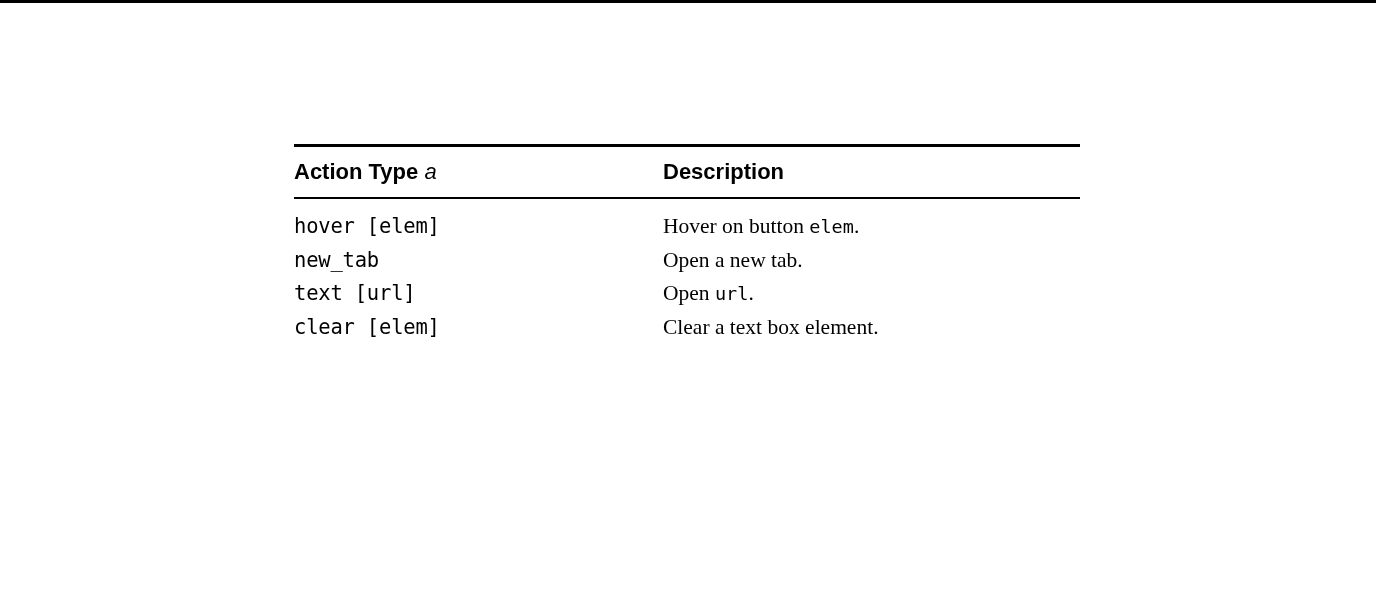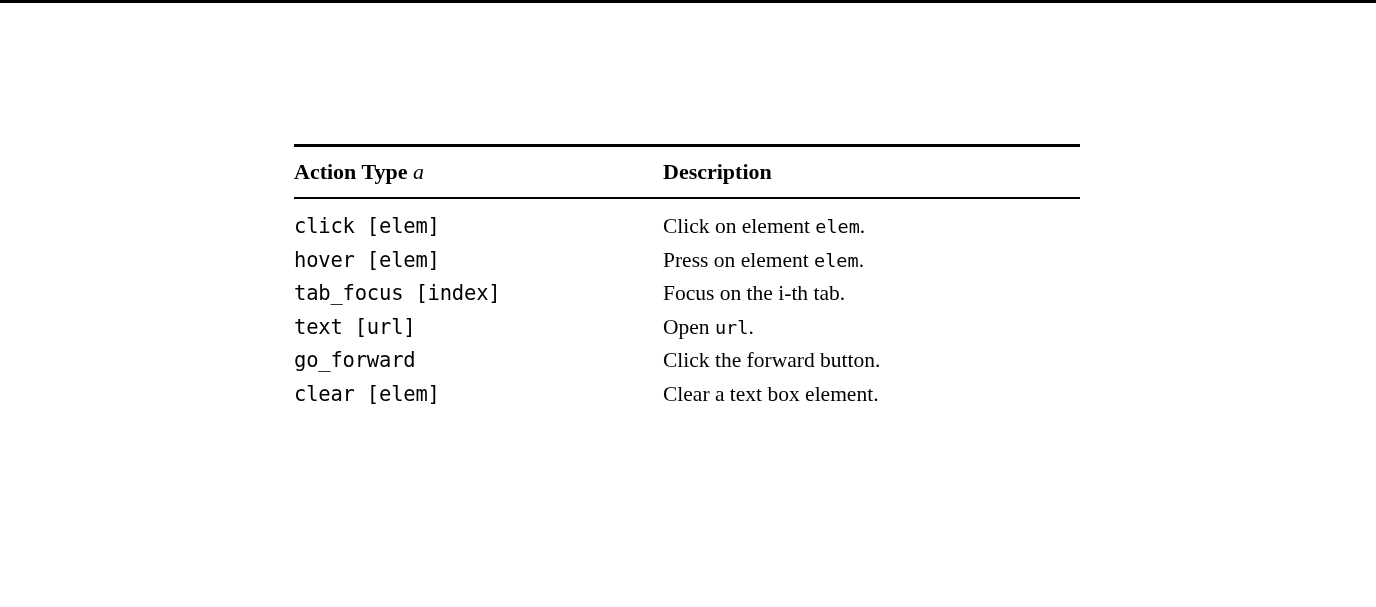--- a/index.html
+++ b/index.html
@@ -56,21 +56,21 @@
     border: 0;
     text-align: left;
     vertical-align: baseline;
   }
 
   .col-action { width: 369px; }
   .col-desc   { width: 417px; }
 
   
   .head-cell {
-    font-family: Liberation Serif, serif;
+    font-family: Liberation Sans, sans-serif;
     font-weight: bold;
     font-size: 22px;
     line-height: 50px;
     height: 50px;
     padding-left: 19px;
     white-space: nowrap;
   }
   .head-cell .mathvar {
     font-weight: normal;
     font-style: italic;
@@ -128,39 +128,31 @@
   <table class="action-table">
     <colgroup>
       <col class="col-action">
       <col class="col-desc">
     </colgroup>
     <tbody id="table-body">
       <tr class="body-spacer">
           <td></td>
           <td></td>
         </tr>
-    <tr>
-          <td class="action-cell">click [elem]</td>
-          <td class="desc-cell"><span>Click on element </span><span class="tt">elem</span><span>.</span></td>
+        <tr>
+          <td class="action-cell">hover [elem]</td>
+          <td class="desc-cell"><span>Hover on button </span><span class="tt">elem</span><span>.</span></td>
         </tr>
         <tr>
-          <td class="action-cell">hover [elem]</td>
-          <td class="desc-cell"><span>Press on element </span><span class="tt">elem</span><span>.</span></td>
-        </tr>
-        <tr>
-          <td class="action-cell">tab_focus [index]</td>
-          <td class="desc-cell"><span>Focus on the i-th tab.</span></td>
+          <td class="action-cell">new_tab</td>
+          <td class="desc-cell"><span>Open a new tab.</span></td>
         </tr>
         <tr>
           <td class="action-cell">text [url]</td>
           <td class="desc-cell"><span>Open </span><span class="tt">url</span><span>.</span></td>
-        </tr>
-        <tr>
-          <td class="action-cell">go_forward</td>
-          <td class="desc-cell"><span>Click the forward button.</span></td>
         </tr>
         <tr>
           <td class="action-cell">clear [elem]</td>
           <td class="desc-cell"><span>Clear a text box element.</span></td>
         </tr>
       </tbody>
   </table>
 
 </div>
 

